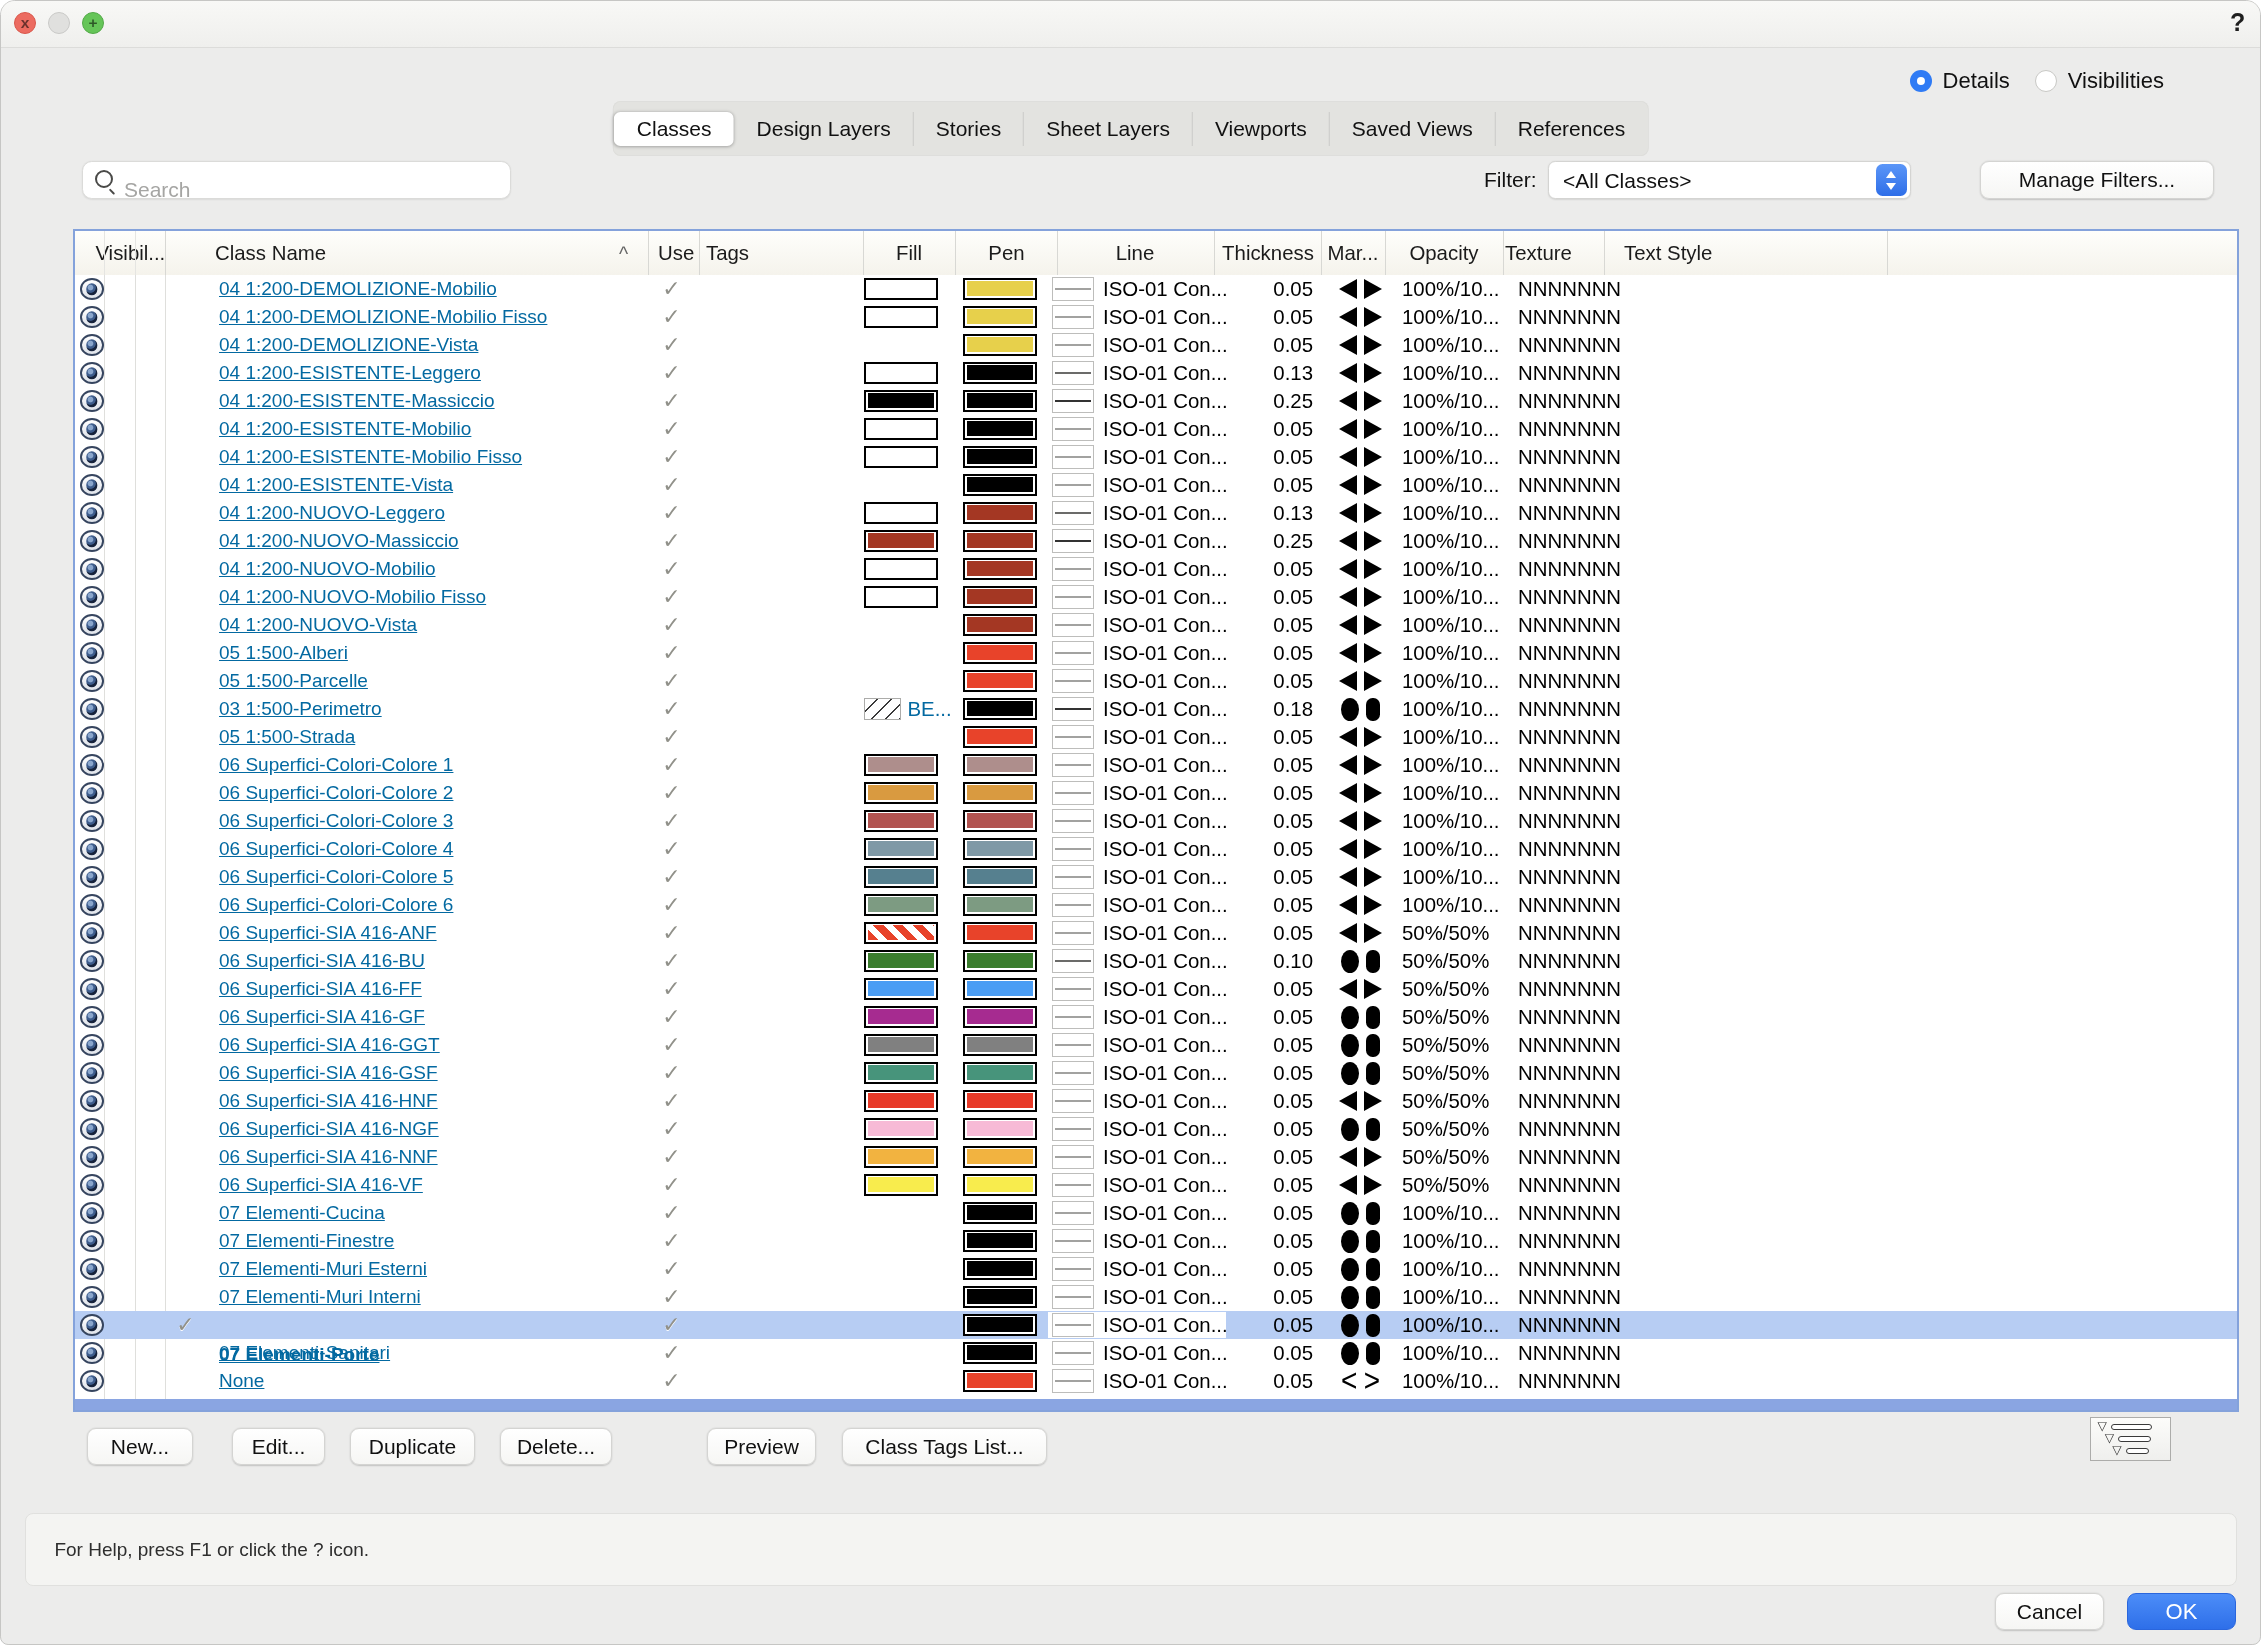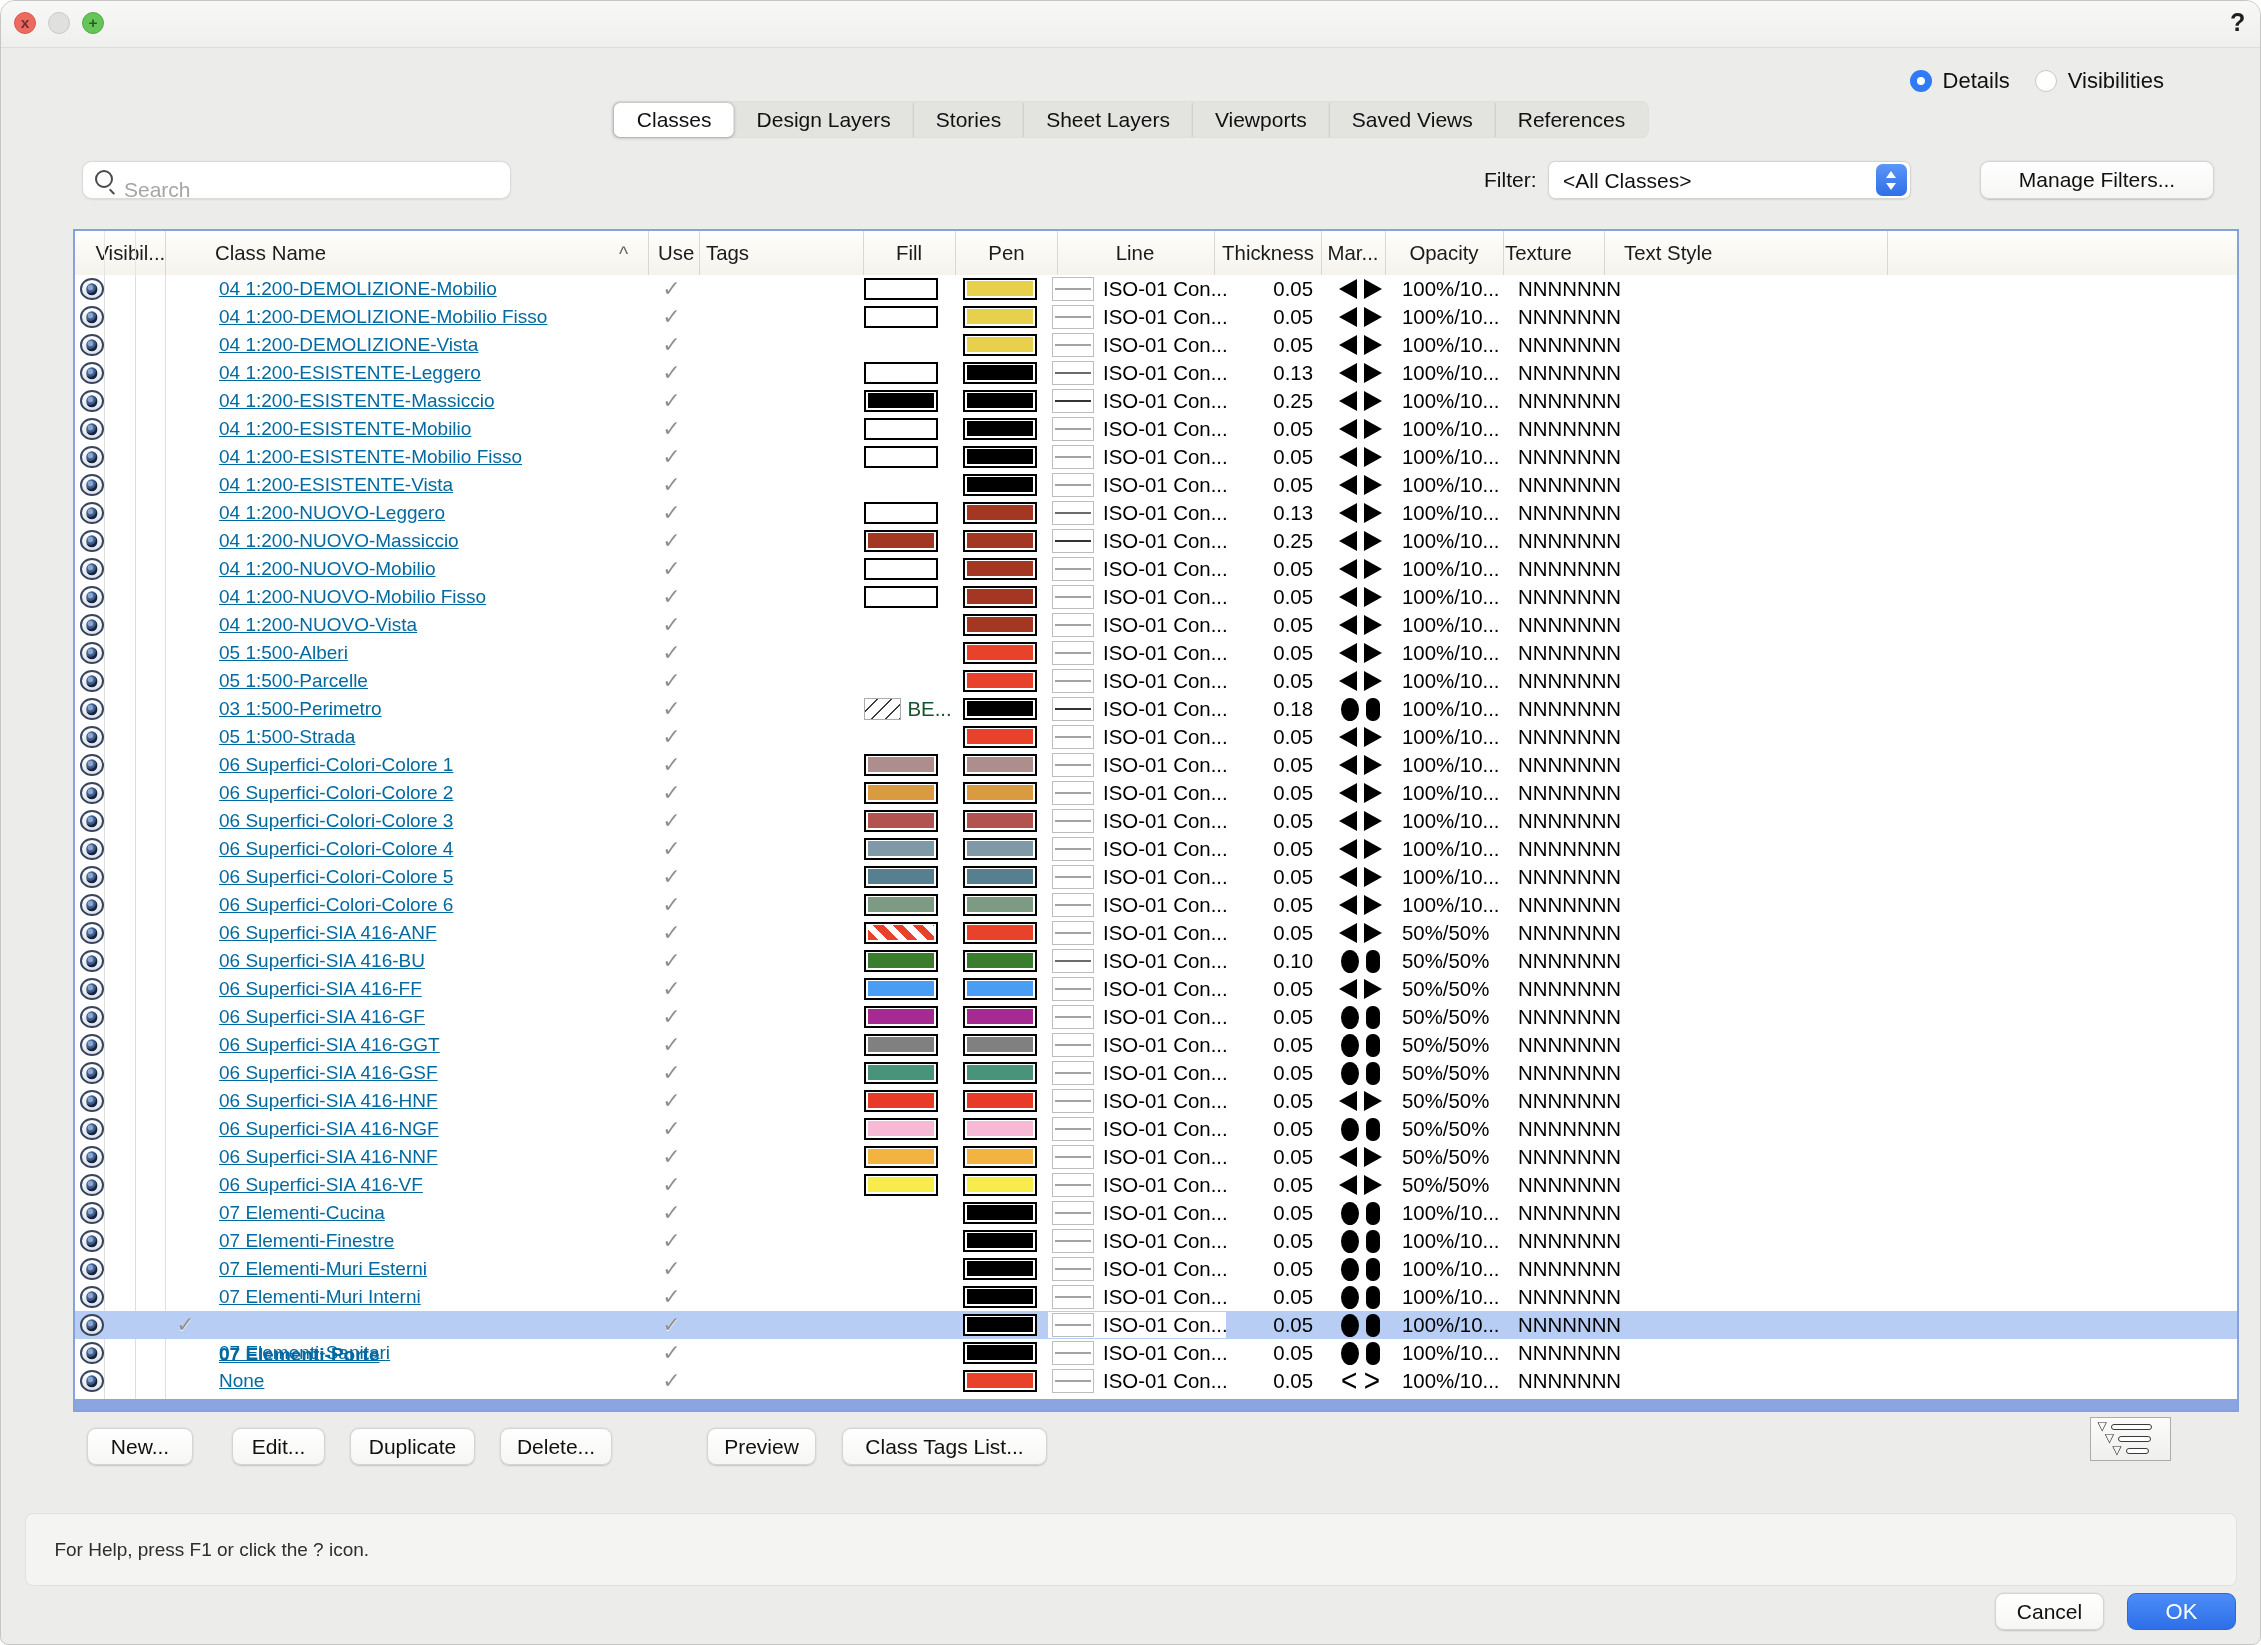--- a/index.html
+++ b/index.html
@@ -17,21 +17,21 @@
 
   
   .radio-row{position:absolute;top:67px;left:1909px;display:flex;align-items:center;gap:10.6px;height:26px;}
   .radio{width:22px;height:22px;border-radius:50%;box-sizing:border-box;flex:0 0 auto;}
   .radio-on{background:#2F7BF5;position:relative;}
   .radio-on::after{content:"";position:absolute;left:50%;top:50%;width:8.1px;height:8.1px;border-radius:50%;background:#fff;transform:translate(-50%,-50%);}
   .radio-off{background:#fff;border:1.6px solid #C8C8C5;}
   .radio-label{font-size:22px;color:#111;margin-right:14.7px;}
 
   
-  .tabbar{position:absolute;top:100px;left:50%;transform:translateX(-50%);height:37px;background:#E3E3E0;border-radius:8.1px;display:flex;align-items:center;padding:0 1.6px;box-shadow:inset 0 0 0 0.8px #DDDDDA;text-align:center;}
+  .tabbar{position:absolute;top:100px;left:50%;transform:translateX(-50%);height:55px;background:#E3E3E0;border-radius:8.1px;display:flex;align-items:center;padding:0 1.6px;box-shadow:inset 0 0 0 0.8px #DDDDDA;text-align:center;}
   .tab{height:34px;line-height:34px;padding:0 22px;font-size:21px;color:#111;white-space:nowrap;border-left:0.8px solid #CBCBC8;}
   .tab:first-child{border-left-color:transparent;}
   .tab.active{background:#FFFFFF;border-radius:6.5px;box-shadow:0 0.8px 3.3px rgba(0,0,0,.28);border-left-color:transparent;}
   .tab.active + .tab{border-left-color:transparent;}
 
   
   .searchbox{position:absolute;left:81px;top:160px;width:429px;height:38px;background:#fff;border:0.8px solid #DBDBD9;border-radius:9.8px;box-shadow:0 0.8px 1.6px rgba(0,0,0,.08);box-sizing:border-box;}
   .mag{position:absolute;left:12.2px;top:8.1px;width:14px;height:14px;border:2.4px solid #4A4A48;border-radius:50%;box-sizing:content-box;}
   .mag::after{content:"";position:absolute;left:14px;top:16.3px;width:2.4px;height:7.3px;background:#4A4A48;transform:rotate(-45deg);border-radius:1.6px;}
   .searchbox input{position:absolute;left:39px;top:0;width:375px;height:37px;border:none;outline:none;background:transparent;font-size:21px;font-family:inherit;color:#222;margin-top:8px;}
@@ -65,21 +65,21 @@
   .active-chk{left:96px;width:29px;}
   .eye{position:absolute;left:4.9px;top:3.3px;width:24.4px;height:22px;border:2.4px solid #36455F;border-radius:50%;background:linear-gradient(#FFFFFF,#DFE3EA);box-sizing:border-box;}
   .eye::after{content:"";position:absolute;left:50%;top:50%;transform:translate(-50%,-50%);width:11.4px;height:11.4px;border-radius:50%;background:radial-gradient(circle at 38% 35%,#8AA6CC 0 2.4px,#3D5C8C 3.3px 4.9px,#16233C 5.7px);}
 
   .cellflex{position:absolute;top:2.9px;height:22px;display:flex;align-items:center;}
   .cell-fill{left:789px;}
   .cell-pen{left:888px;}
   .swatch{box-sizing:border-box;width:74px;height:22px;border:2.4px solid #000;background:#fff;padding:1.6px;flex:0 0 auto;}
   .swatch i{display:block;width:100%;height:100%;}
   .sw-hatch-be{width:37px;height:22px;border:1.6px solid #ACACAA;box-sizing:border-box;background:repeating-linear-gradient(135deg,rgba(0,0,0,0) 0 8.1px,#3A3A3A 8.1px 9.8px),#fff;flex:0 0 auto;}
-  .fill-label{font-size:20.4px;color:#14532d;margin-left:6.5px;line-height:22px;text-align:right;}
+  .fill-label{font-size:20.4px;color:#0369a1;margin-left:6.5px;line-height:22px;text-align:right;}
   .line-patch{position:absolute;left:973px;top:0.8px;width:178px;height:26px;background:#fff;}
   .line-sw{position:absolute;left:977px;top:1.6px;width:42px;height:24.4px;border:1.6px solid #BDBDBB;background:#fff;box-sizing:border-box;}
   .line-sw::after{content:"";position:absolute;left:1.6px;right:1.6px;top:50%;height:1.6px;margin-top:-0.8px;background:#A2A2A0;}
   .lw-med.line-sw::after{background:#6B6B69;}
   .lw-thick.line-sw::after{height:2.4px;background:#333;}
   .line-text{position:absolute;left:1028px;top:0;line-height:28px;font-size:20.4px;color:#000;white-space:nowrap;}
   .cell-th{position:absolute;left:1137px;width:101px;top:0;line-height:28px;font-size:20.4px;text-align:right;color:#000;}
   .cell-mk{position:absolute;left:1245px;width:81px;top:0;height:28px;display:flex;align-items:center;justify-content:center;gap:6.5px;}
   .mk-tri-l{width:0;height:0;border-top:10.6px solid transparent;border-bottom:10.6px solid transparent;border-right:18px solid #000;}
   .mk-tri-r{width:0;height:0;border-top:10.6px solid transparent;border-bottom:10.6px solid transparent;border-left:18px solid #000;}

